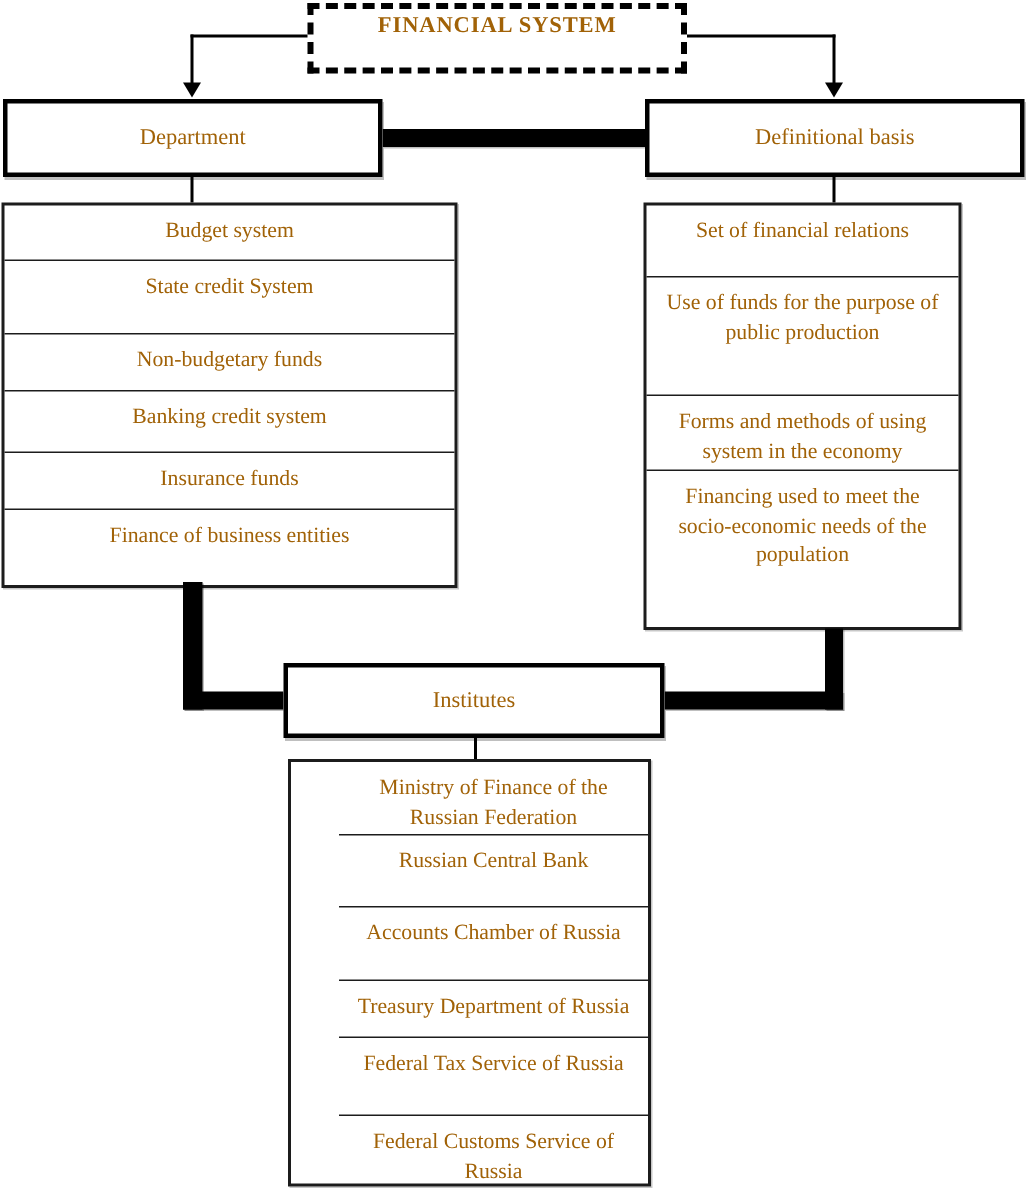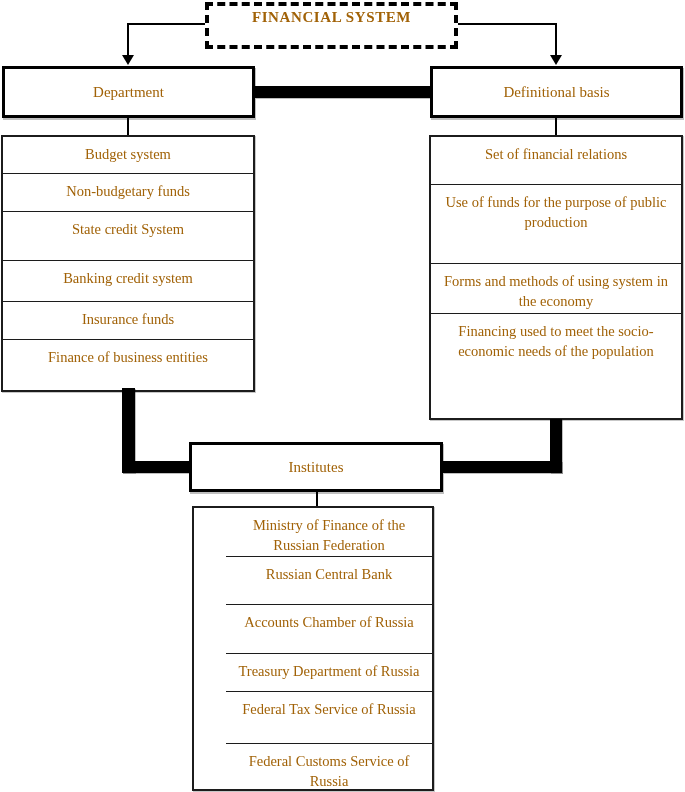--- a/index.html
+++ b/index.html
@@ -50,22 +50,22 @@
   .hb-definitional  { left: 430px; top: 66px;  width: 253px; height: 52px; }
   .hb-institutes    { left: 189px; top: 442px; width: 254px; height: 50px; }
   
   .list-box {
     position: absolute;
     border: 2px solid #1c1c1c;
     box-sizing: border-box;
     background: #fff;
     box-shadow: 1px 1px 0 rgba(0,0,0,0.22);
   }
-  .lb-subsystems   { left: 1px;   top: 135px; width: 254px; }
-  .lb-definitional { left: 429px; top: 135px; width: 254px; }
+  .lb-subsystems   { left: 1px;   top: 135px; width: 304px; }
+  .lb-definitional { left: 429px; top: 135px; width: 212px; }
   .lb-institutes   { left: 192px; top: 506px; width: 242px; padding-left: 32px; }
   .list-row {
     box-sizing: border-box;
     border-bottom: 1.5px solid #1c1c1c;
     display: flex;
     justify-content: center;
     align-items: flex-start;
     text-align: center;
     padding: 8px 10px 0 10px;
     font-size: 14.5px;
@@ -120,25 +120,25 @@
     <span>Definitional basis</span>
   </div>
 
   <div class="thin-v" style="left:127px; top:117px; height:19px;"></div>
   <div class="thin-v" style="left:555px; top:117px; height:19px;"></div>
 
   <div class="list-box lb-subsystems">
     <div class="list-row" style="height:37px;">
         <span>Budget system</span>
       </div>
+    <div class="list-row" style="height:49px;">
+        <span>State credit System</span>
+      </div>
     <div class="list-row" style="height:38px;">
         <span>Non-budgetary funds</span>
-      </div>
-    <div class="list-row" style="height:49px;">
-        <span>State credit System</span>
       </div>
     <div class="list-row" style="height:41px;">
         <span>Banking credit system</span>
       </div>
     <div class="list-row" style="height:38px;text-align:right;">
         <span>Insurance funds</span>
       </div>
     <div class="list-row" style="height:50px;">
         <span>Finance of business entities</span>
       </div>

